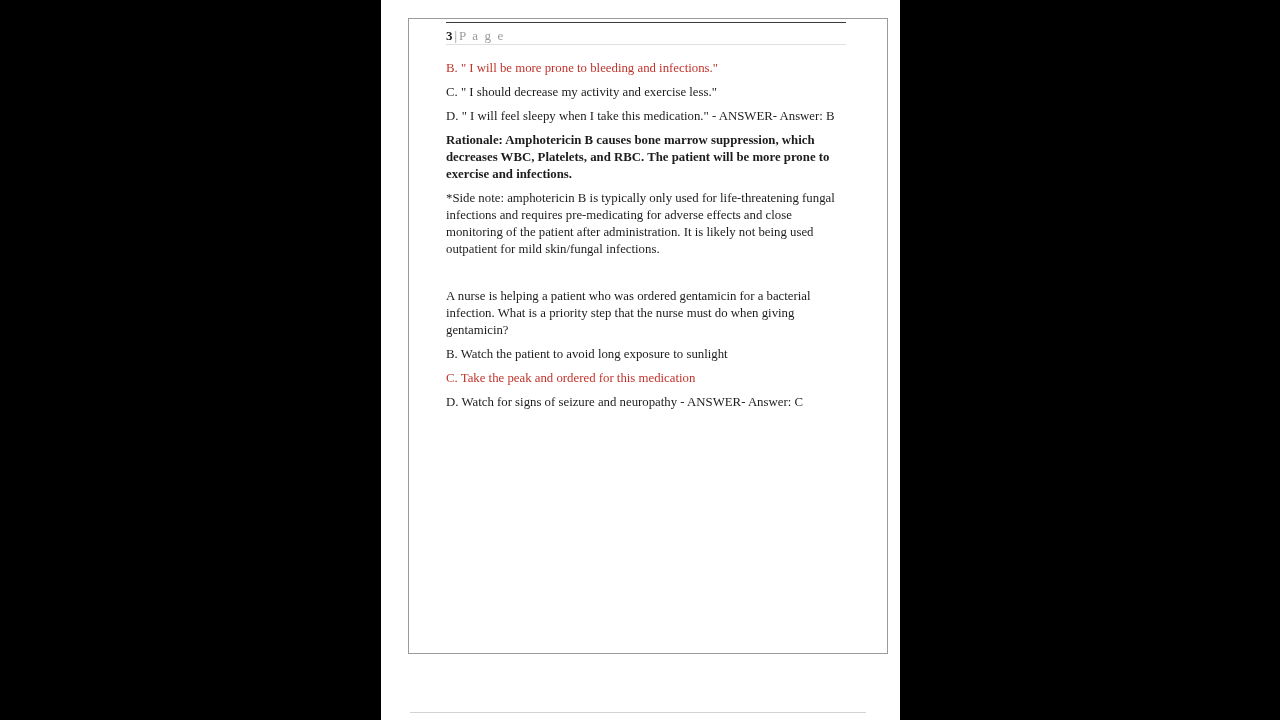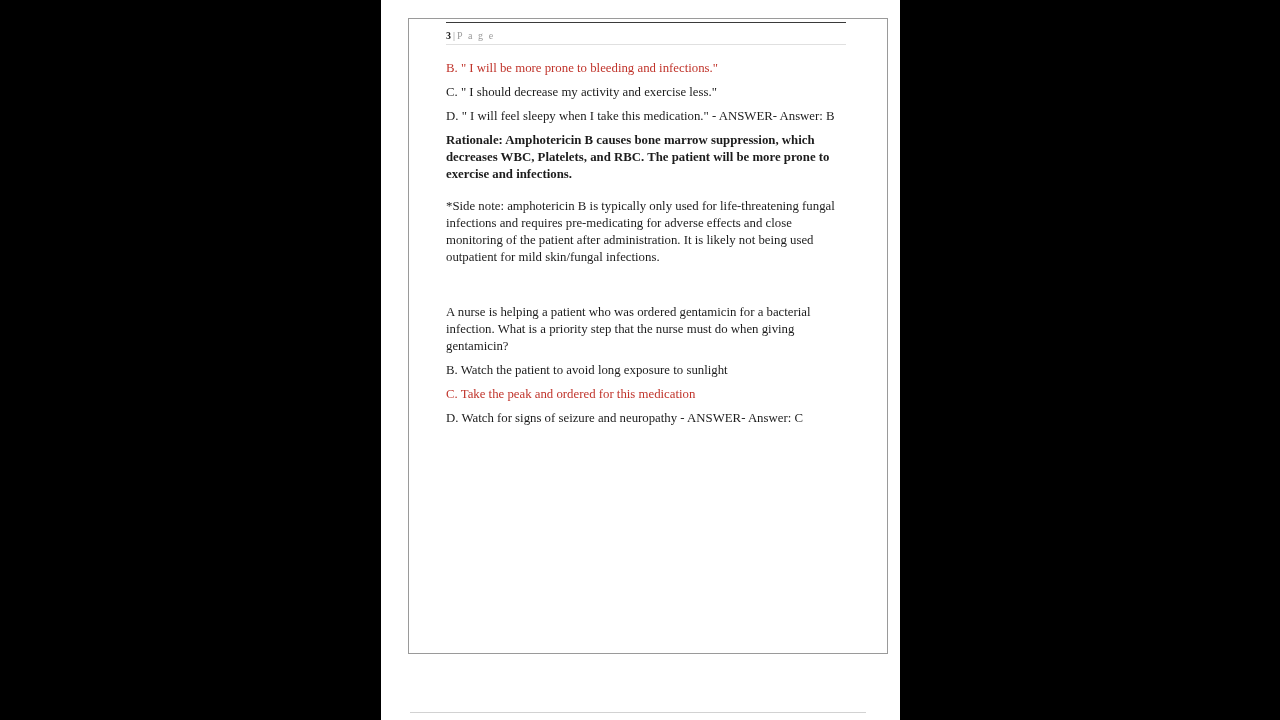--- a/index.html
+++ b/index.html
@@ -32,21 +32,21 @@
   #page-inner {
     position:absolute;
     left:37px; top:3px;
     width:400px;
   }
   .header-rule-top {
     height:0; border-top:1.5px solid #3a3a3a;
     margin-bottom:7px;
   }
   .header-line {
-    font-size:10px;
+    font-size:13px;
     line-height:11px;
     color:#7d7d7d;
     font-weight:bold;
     white-space:nowrap;
   }
   .header-line .pg-num { color:#1a1a1a; font-weight:bold; }
   .header-line .pg-sep { color:#8c8c8c; font-weight:normal; padding:0 2px; }
   .header-line .pg-word { letter-spacing:1.6px; font-weight:normal; color:#9a9a9a; }
   .header-rule-bottom {
     height:0; border-top:1px solid #e0e0e0;
@@ -55,22 +55,22 @@
   #body-text {
     margin-top:15px;
     font-size:12.8px;
     line-height:16.9px;
     color:#1c1c1c;
     text-align:left;
   }
   #body-text p { margin:0 0 7px 0; }
   #body-text p.red { color:#c0342b; }
   #body-text p.bold { font-weight:bold; }
-  #body-text p.gap-before { margin-top:16px; }
-  #body-text p.gap-before-lg { margin-top:38px; }
+  #body-text p.gap-before { margin-top:8px; }
+  #body-text p.gap-before-lg { margin-top:30px; }
   
   #footer-rule {
     position:absolute;
     left:410px; top:712px;
     width:456px; height:0;
     border-top:1px solid #d2d2d2;
   }
 </style>
 </head>
 <body>

